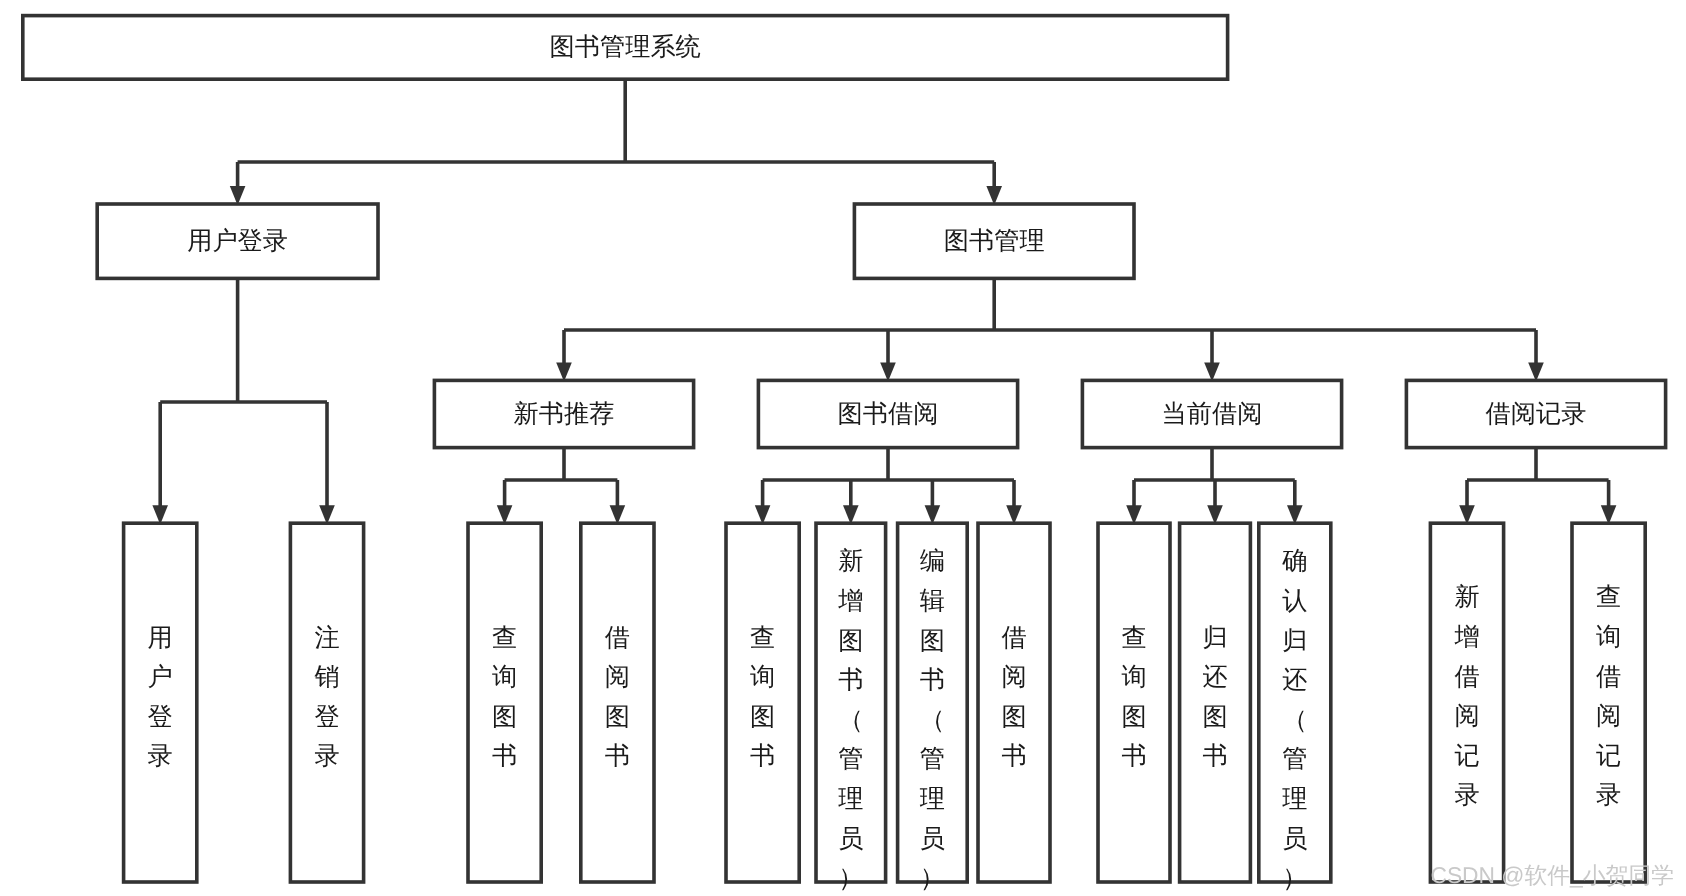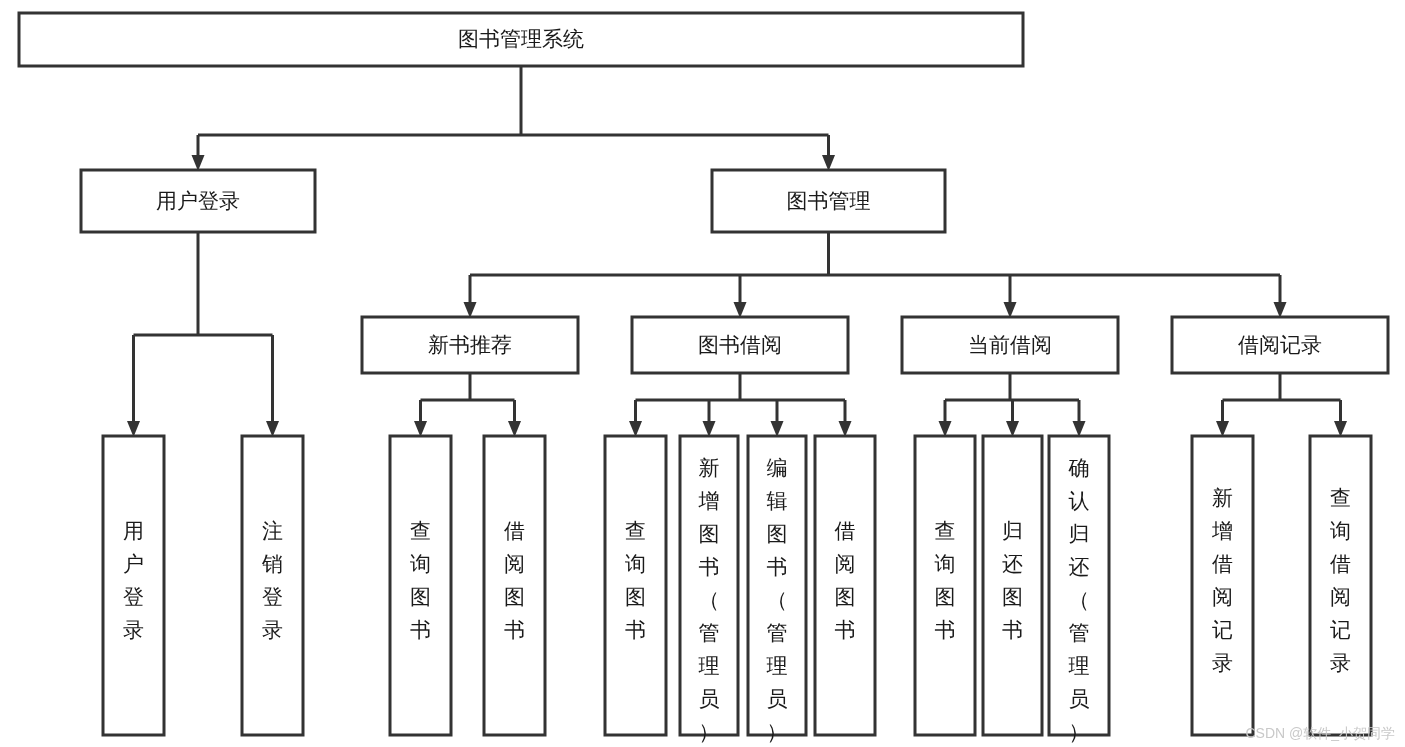--- a/index.html
+++ b/index.html
@@ -51,21 +51,21 @@
   }
   .arrow-head {
     fill: #333333;
     stroke: none;
   }
   .watermark {
     position: absolute;
     right: 10px;
     bottom: 4px;
     font-family: "Liberation Sans", "DejaVu Sans", sans-serif;
-    font-size: 14px;
+    font-size: 19px;
     color: #c9c9c9;
     white-space: nowrap;
     pointer-events: none;
     user-select: none;
   }
 </style>
 </head>
 <body>
 
 <div id="diagram-root">

